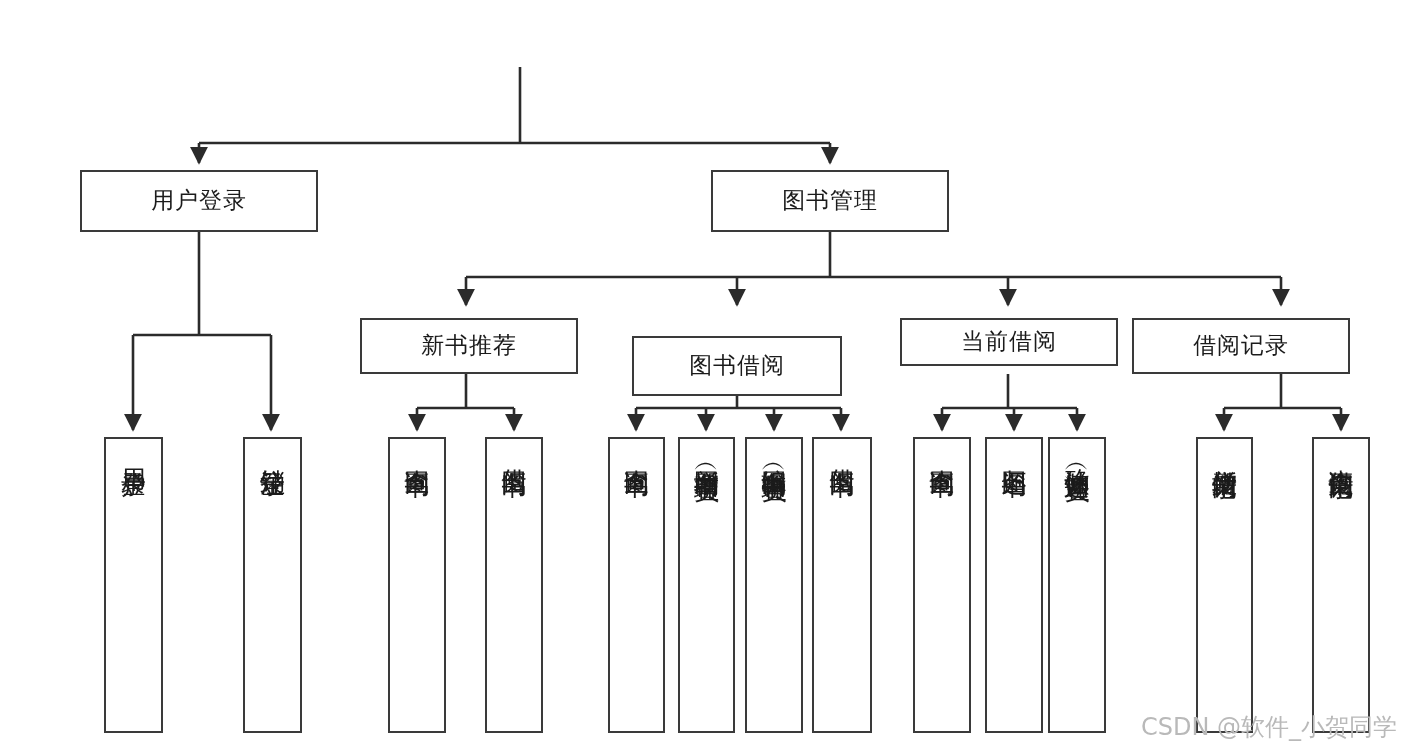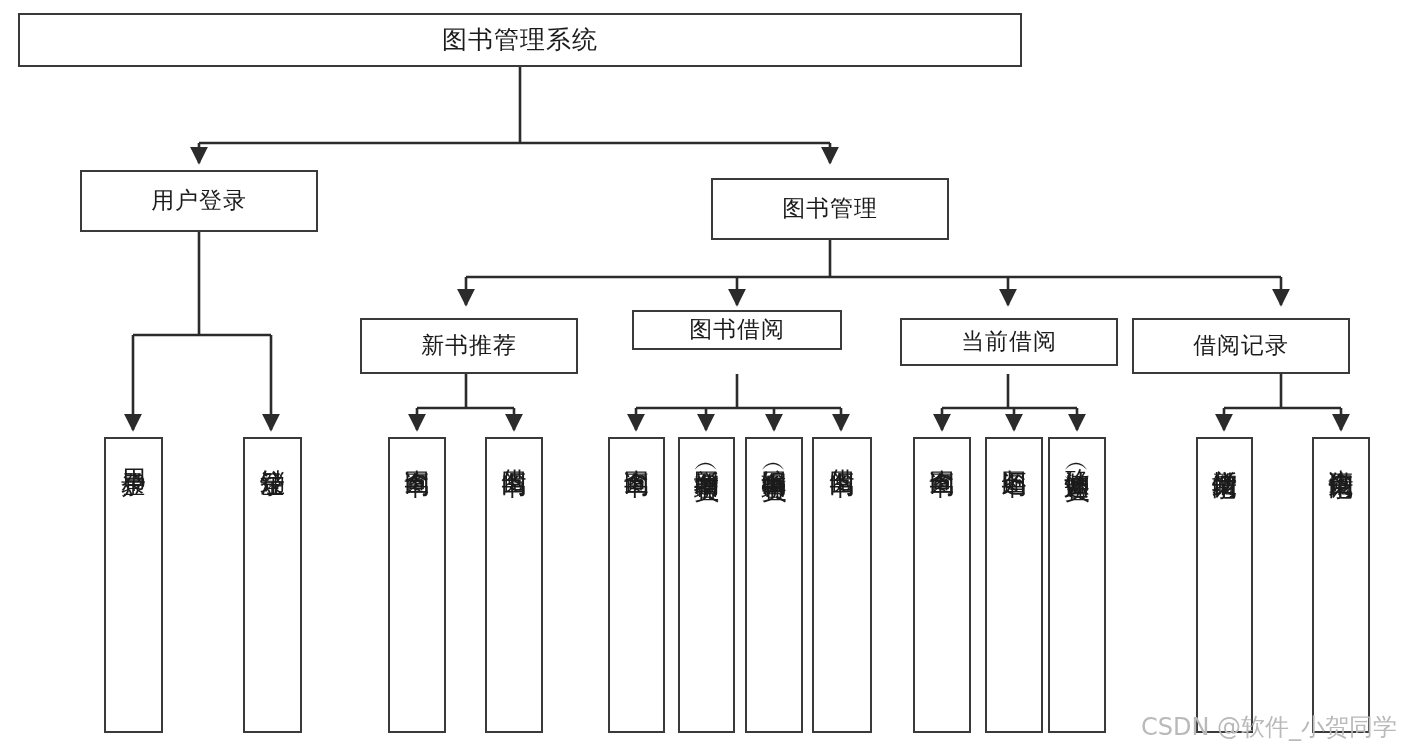--- a/index.html
+++ b/index.html
@@ -126,37 +126,34 @@
       <path d="M 1014 408 L 1014 430" marker-end="url(#arrow)"></path>
       <path d="M 1077 408 L 1077 430" marker-end="url(#arrow)"></path>
 
       <path d="M 1281 374 L 1281 408"></path>
       <path d="M 1224 408 L 1341 408"></path>
       <path d="M 1224 408 L 1224 430" marker-end="url(#arrow)"></path>
       <path d="M 1341 408 L 1341 430" marker-end="url(#arrow)"></path>
     </g>
   </svg>
 
-  <div class="node root" style="left:18px; top:13px; width:1004px; height:54px;">
-    <span class="label">图书管理系统</span>
-  </div>
 
   <div class="node branch" style="left:80px; top:170px; width:238px; height:62px;">
     <span class="label">用户登录</span>
   </div>
 
-  <div class="node branch" style="left:711px; top:178px; width:238px; height:62px;">
+  <div class="node branch" style="left:711px; top:170px; width:238px; height:62px;">
     <span class="label">图书管理</span>
   </div>
 
   <div class="node branch" style="left:360px; top:318px; width:218px; height:56px;">
     <span class="label">新书推荐</span>
   </div>
 
-  <div class="node branch" style="left:632px; top:310px; width:210px; height:40px;">
+  <div class="node branch" style="left:632px; top:336px; width:210px; height:60px;">
     <span class="label">图书借阅</span>
   </div>
 
   <div class="node branch" style="left:900px; top:318px; width:218px; height:48px;">
     <span class="label">当前借阅</span>
   </div>
 
   <div class="node branch" style="left:1132px; top:318px; width:218px; height:56px;">
     <span class="label">借阅记录</span>
   </div>

